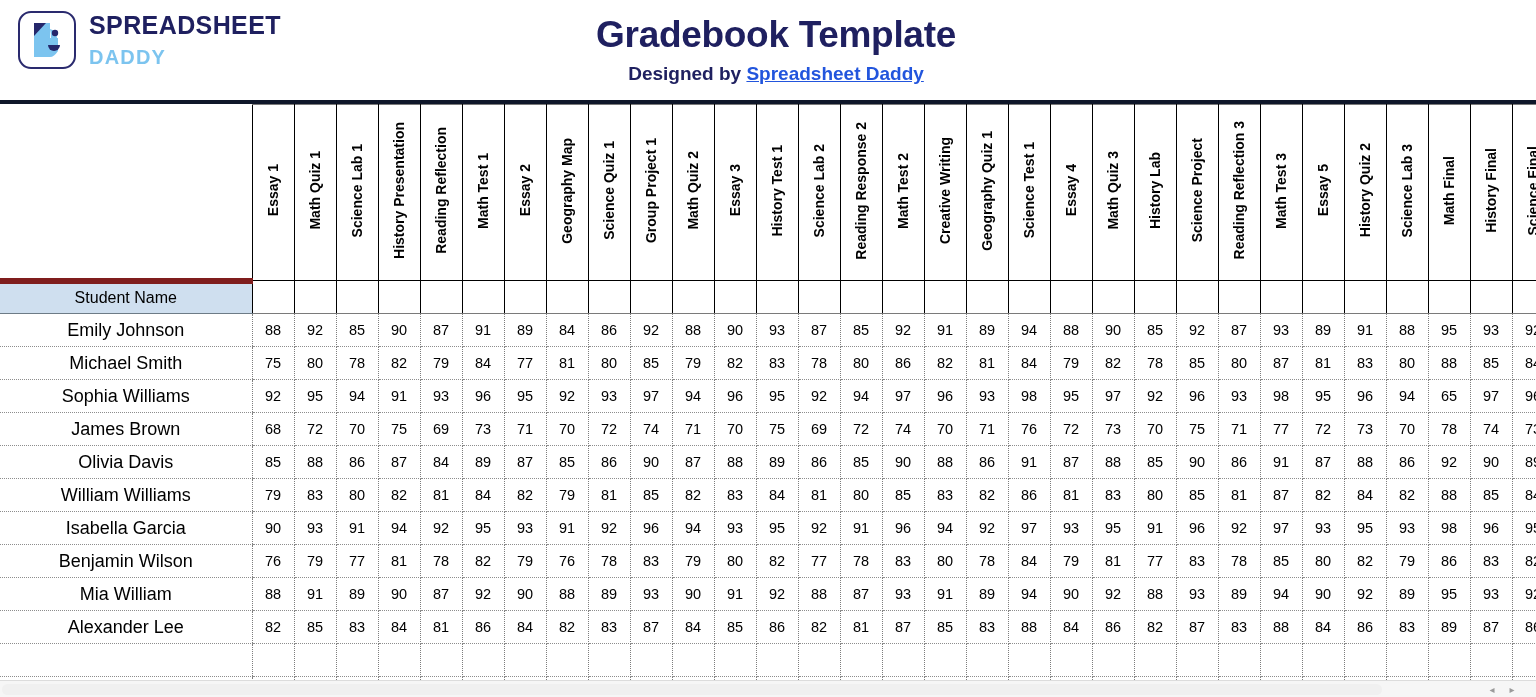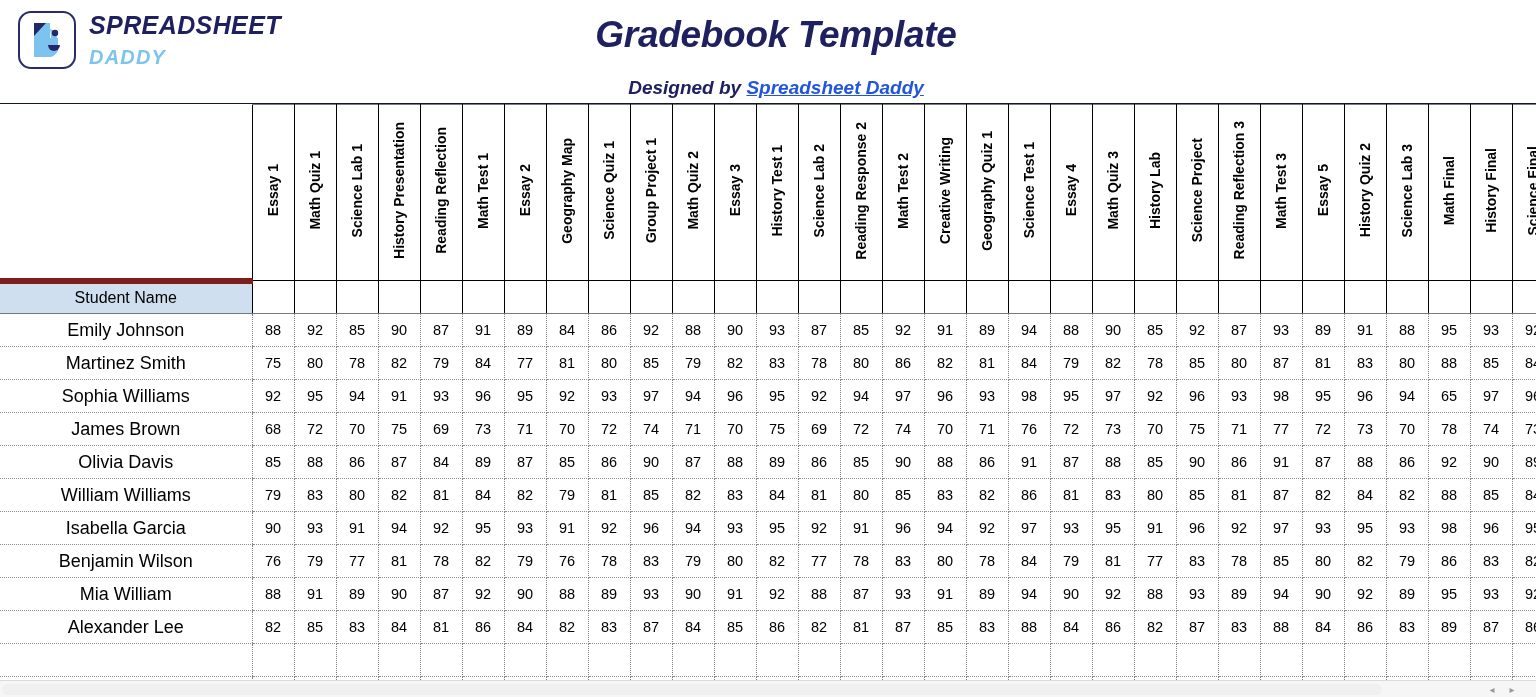--- a/index.html
+++ b/index.html
@@ -13,23 +13,22 @@
     overflow: hidden;
     font-family: "Liberation Sans", sans-serif;
     -webkit-font-smoothing: antialiased;
   }
 
   
   #banner {
     position: relative;
     height: 104px;
     background: #ffffff;
-    border-bottom: 1px solid #0f172a;
+    border-bottom: 4px solid #0f172a;
     box-sizing: border-box;
-    font-style: italic;
   }
 
   #brand {
     position: absolute;
     left: 18px;
     top: 11px;
     display: flex;
     align-items: center;
     gap: 13px;
   }
@@ -75,21 +74,21 @@
     font-size: 37px;
     font-weight: bold;
     color: #1f2060;
     letter-spacing: -0.3px;
     line-height: 1.25;
   }
   #doc-subtitle {
     font-size: 19px;
     font-weight: bold;
     color: #1f2060;
-    margin-top: 19px;
+    margin-top: 5px;
     line-height: 1.2;
   }
   #doc-subtitle .link {
     color: #2255dd;
     text-decoration: underline;
     pointer-events: auto;
     cursor: pointer;
   }
 
   
@@ -382,21 +381,21 @@
           <td class="score-cell">87</td>
           <td class="score-cell">93</td>
           <td class="score-cell">89</td>
           <td class="score-cell">91</td>
           <td class="score-cell">88</td>
           <td class="score-cell">95</td>
           <td class="score-cell">93</td>
           <td class="score-cell">92</td>
         </tr>
         <tr class="data-row">
-          <td class="name-cell">Martinez Smith</td>
+          <td class="name-cell">Michael Smith</td>
           <td class="score-cell">75</td>
           <td class="score-cell">80</td>
           <td class="score-cell">78</td>
           <td class="score-cell">82</td>
           <td class="score-cell">79</td>
           <td class="score-cell">84</td>
           <td class="score-cell">77</td>
           <td class="score-cell">81</td>
           <td class="score-cell">80</td>
           <td class="score-cell">85</td>

